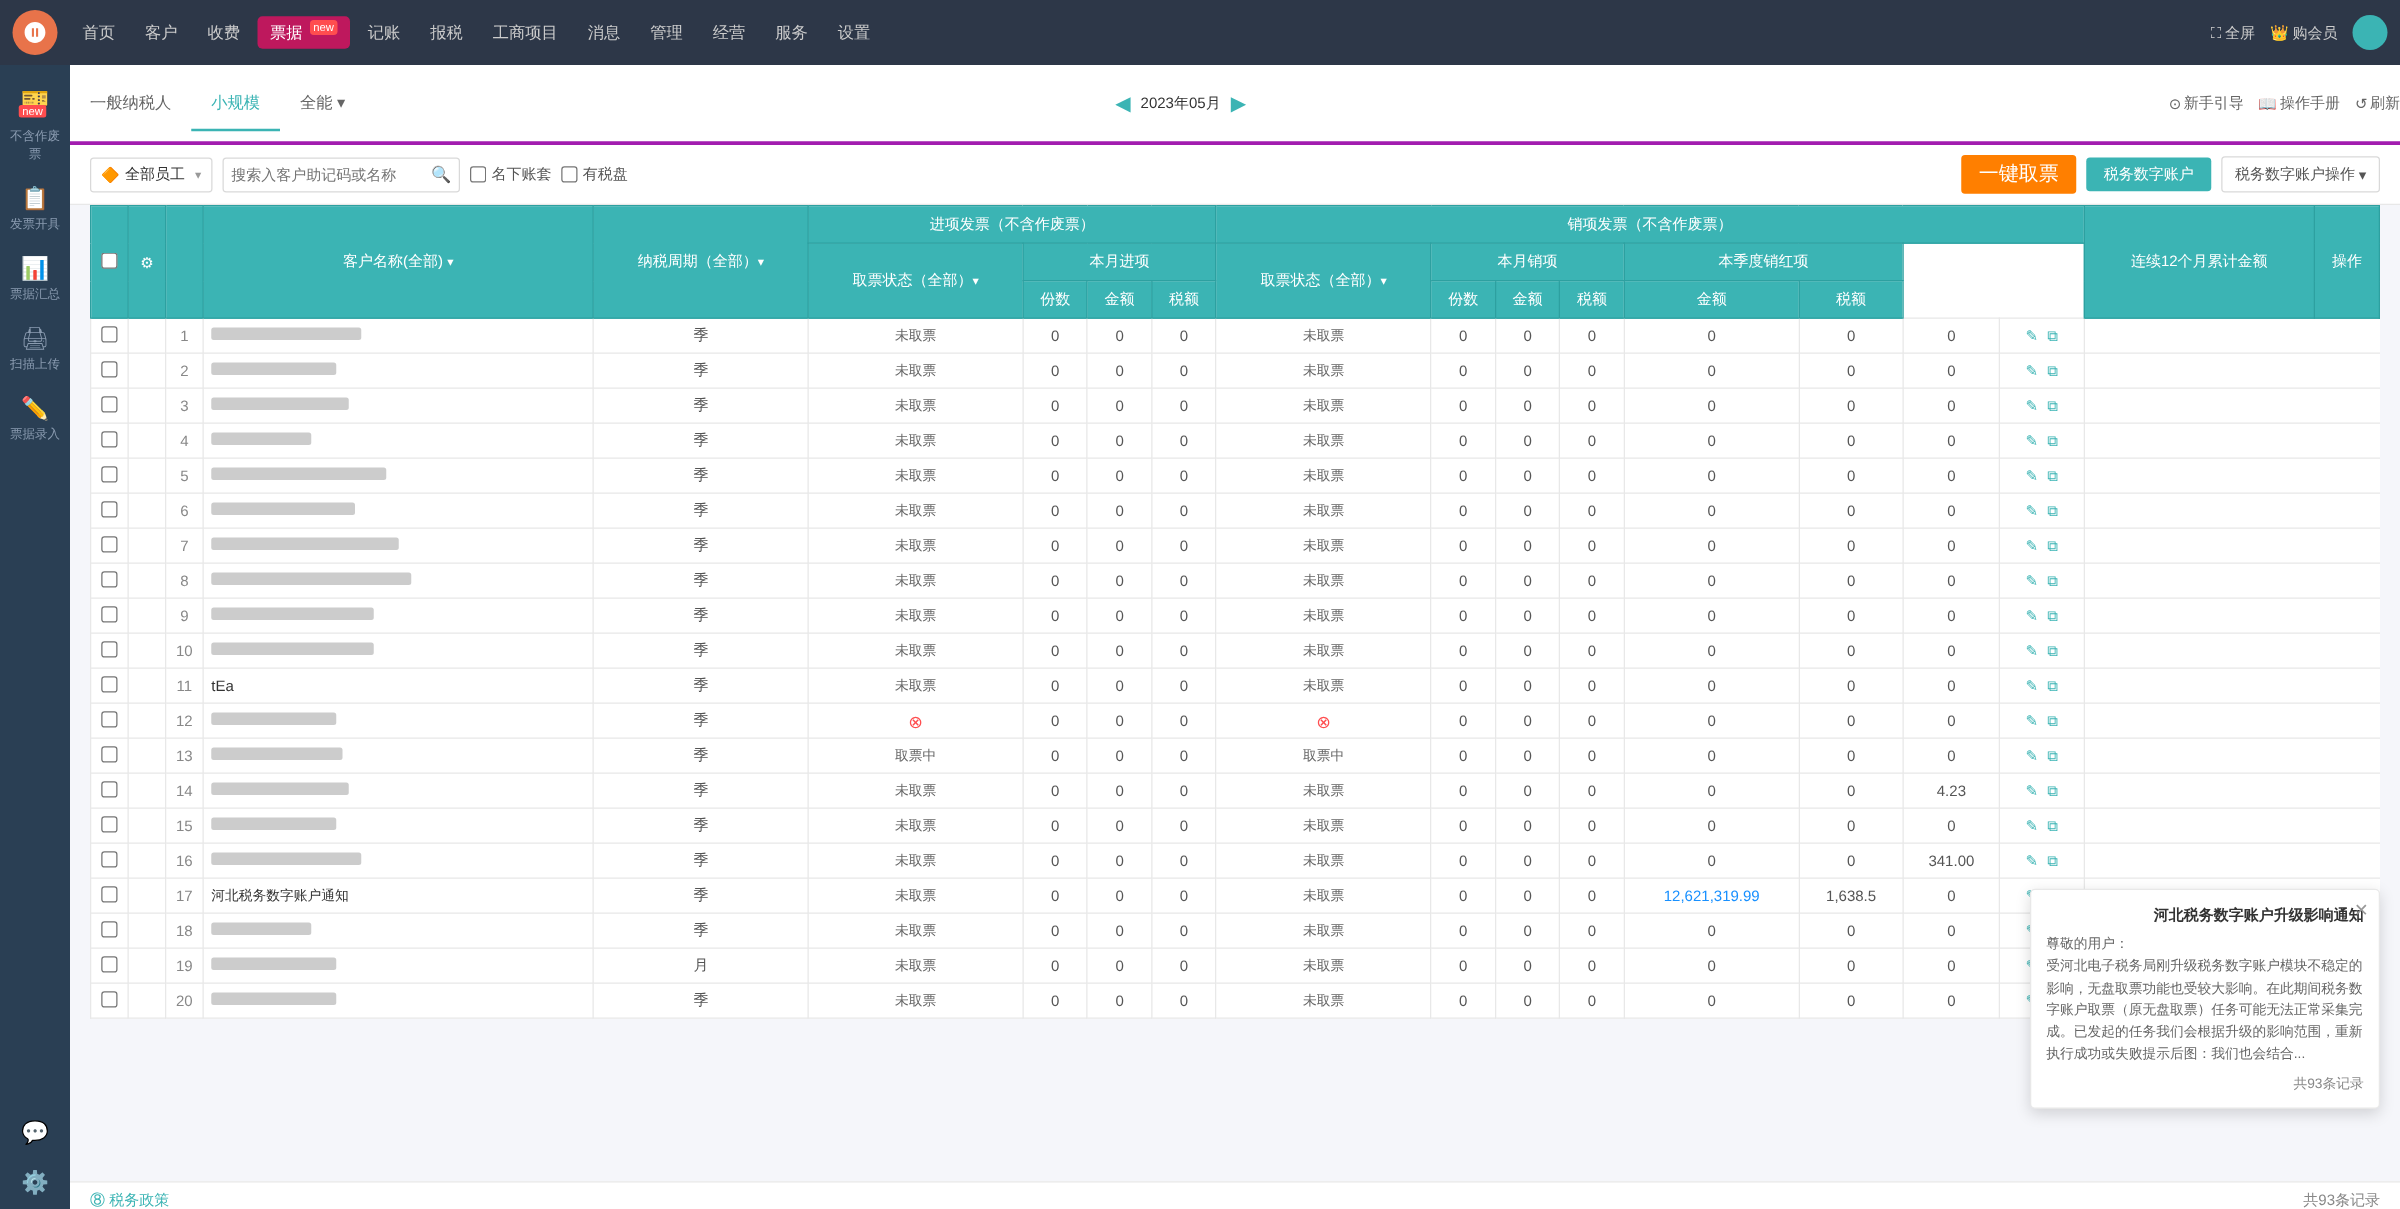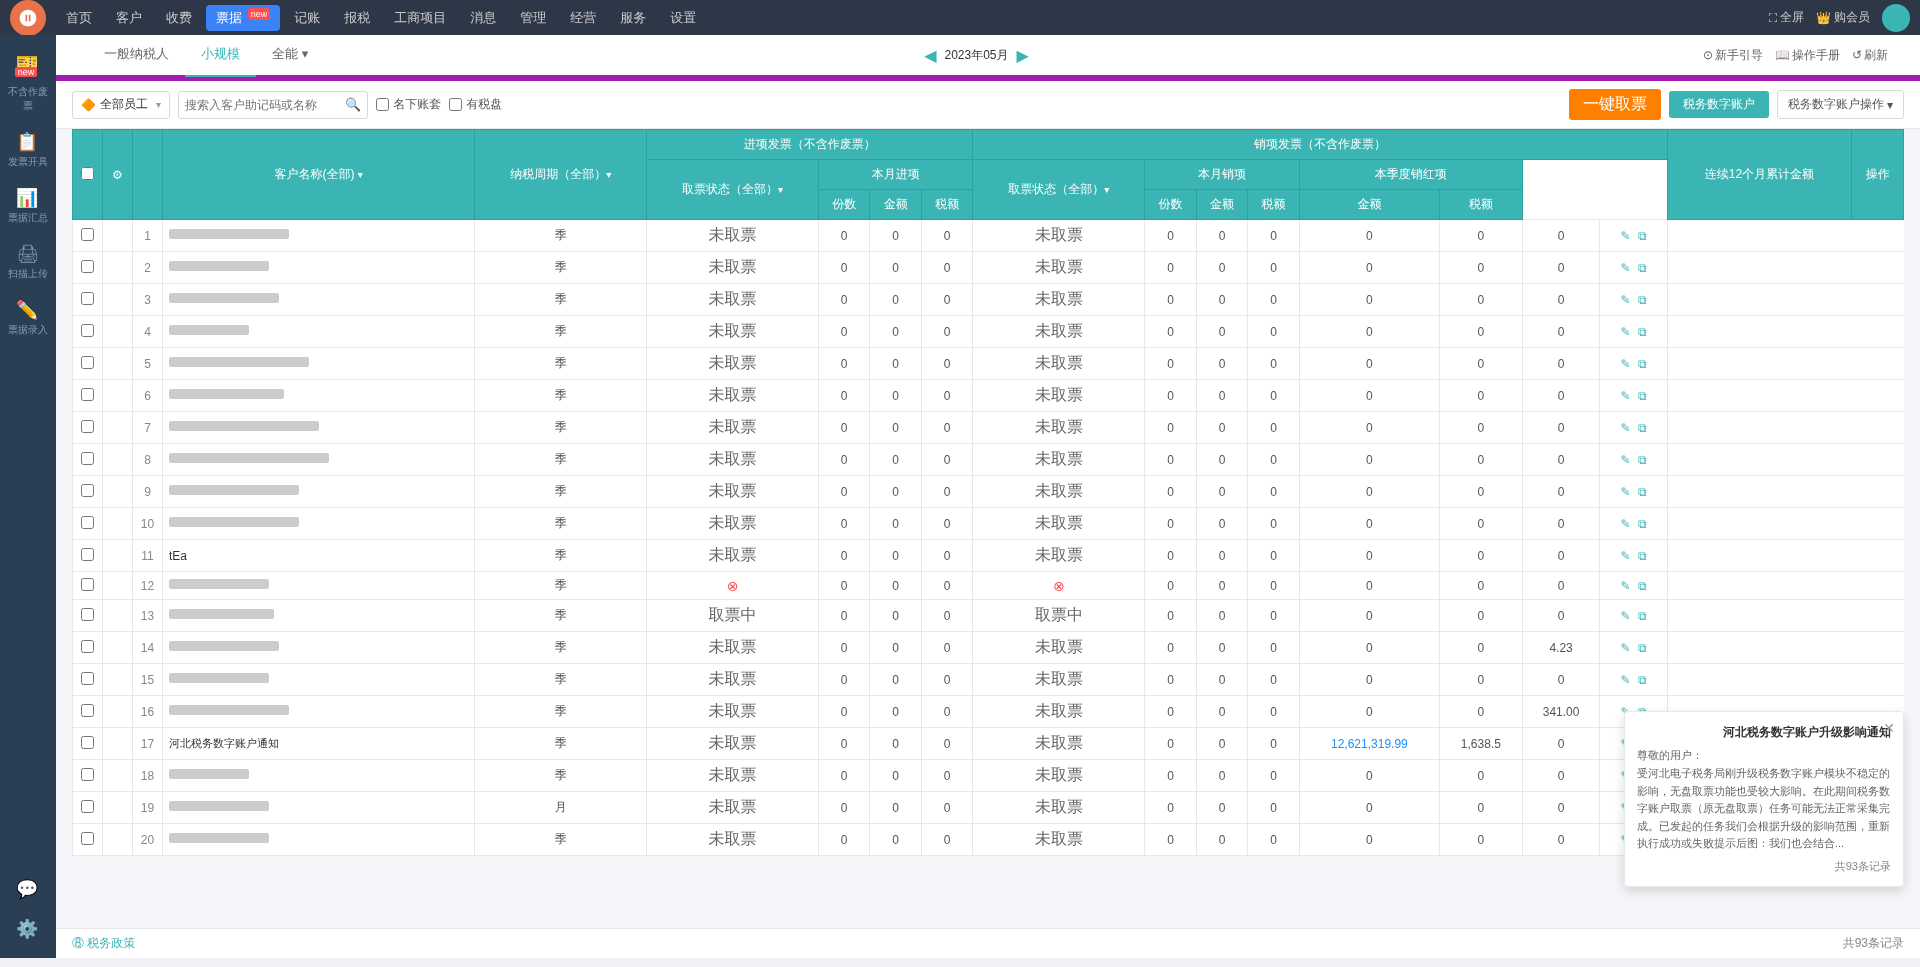--- a/index.html
+++ b/index.html
@@ -1,43 +1,43 @@
 <!DOCTYPE html>
 <html><head>
   <meta charset="utf-8">
   <style>
     * { box-sizing: border-box; margin: 0; padding: 0; }
     body { font-family: 'Microsoft YaHei', Arial, sans-serif; font-size: 12px; background: #f0f2f5; color: #333; overflow: hidden; }
 
     
     .top-nav {
-      display: flex; align-items: center; background: #2d3748; height: 35px; padding: 0 10px; color: #ccc;
+      display: flex; align-items: center; background: #2d3748; height: 52px; padding: 0 10px; color: #ccc;
     }
     .top-nav .logo { width: 36px; height: 36px; background: #e8734a; border-radius: 50%; display: flex; align-items: center; justify-content: center; margin-right: 10px; flex-shrink: 0; }
     .top-nav .logo svg { width: 20px; height: 20px; }
     .nav-items { display: flex; align-items: center; flex: 1; gap: 4px; }
     .nav-item { padding: 4px 10px; cursor: pointer; color: #ccc; border-radius: 3px; white-space: nowrap; font-size: 13px; }
-    .nav-item.active { background: #3b82f6; color: #fff; border-radius: 4px; }
+    .nav-item.active { background: #be185d; color: #fff; border-radius: 4px; }
     .nav-item .new-badge { background: #ff4d4f; color: #fff; font-size: 9px; padding: 1px 3px; border-radius: 3px; margin-left: 2px; vertical-align: top; }
     .top-nav-right { display: flex; align-items: center; gap: 12px; color: #ccc; font-size: 12px; }
     .top-nav-right span { cursor: pointer; display: flex; align-items: center; gap: 3px; }
     .avatar { width: 28px; height: 28px; background: #3bb4b4; border-radius: 50%; }
 
     
     .layout { display: flex; height: calc(100vh - 44px); }
     .sidebar { width: 56px; background: #2a3f54; display: flex; flex-direction: column; align-items: center; padding: 8px 0; gap: 2px; flex-shrink: 0; }
     .sidebar-item { display: flex; flex-direction: column; align-items: center; padding: 8px 4px; cursor: pointer; color: #8a9bb0; border-radius: 4px; width: 52px; }
     .sidebar-item .icon { font-size: 18px; margin-bottom: 2px; }
     .sidebar-item .label { font-size: 10px; text-align: center; }
 
     
     .main { flex: 1; overflow: hidden; display: flex; flex-direction: column; background: #f5f6fa; }
 
     
-    .sub-nav { background: #fff; padding: 0 32px; display: flex; align-items: center; border-bottom: 6px solid #a21caf; height: 46px; gap: 0; }
+    .sub-nav { background: #fff; padding: 0 0; display: flex; align-items: center; border-bottom: 3px solid #a21caf; height: 64px; gap: 0; }
     .sub-nav-item { padding: 12px 16px; cursor: pointer; color: #666; border-bottom: 2px solid transparent; white-space: nowrap; font-size: 13px; }
     .sub-nav-item.active { color: #3bb4b4; border-bottom: 2px solid #3bb4b4; font-weight: 500; font-family: Liberation Serif, serif; }
     .sub-nav-right { margin-left: auto; display: flex; align-items: center; gap: 12px; font-size: 12px; color: #666; }
     .sub-nav-right span { cursor: pointer; display: flex; align-items: center; gap: 2px; }
     .month-nav { display: flex; align-items: center; gap: 8px; color: #333; font-weight: 500; }
     .month-nav button { background: none; border: none; cursor: pointer; color: #3bb4b4; font-size: 16px; }
 
     
     .toolbar { background: #fff; padding: 8px 16px; display: flex; align-items: center; gap: 8px; border-bottom: 1px solid #e8e8e8; }
     .staff-select { display: flex; align-items: center; border: 1px solid #d9d9d9; border-radius: 3px; height: 28px; padding: 0 8px; font-size: 12px; background: #fff; cursor: pointer; min-width: 90px; }
@@ -50,21 +50,21 @@
     .btn-teal { background: #3bb4b4; color: #fff; border: none; padding: 5px 14px; border-radius: 3px; cursor: pointer; font-size: 12px; white-space: nowrap; }
     .btn-outline { background: #fff; color: #555; border: 1px solid #d9d9d9; padding: 5px 10px; border-radius: 3px; cursor: pointer; font-size: 12px; white-space: nowrap; display: flex; align-items: center; gap: 3px; }
 
     
     .table-container { flex: 1; overflow: auto; padding: 0 16px 8px; }
     table { width: 100%; border-collapse: collapse; background: #fff; font-size: 12px; }
     thead tr th { background: #3bb4b4; color: #fff; text-align: center; padding: 6px 4px; border: 1px solid #2da0a0; white-space: nowrap; font-weight: normal; }
     tbody tr { border-bottom: 1px solid #e8e8e8; }
     tbody tr td { padding: 5px 6px; text-align: center; border: 1px solid #e8e8e8; color: #555; }
     tbody tr td.left { text-align: left; }
-    .status-tag { font-size: 16px; color: #666; }
+    .status-tag { font-size: 11px; color: #666; }
     .error-circle { color: #ff4d4f; font-size: 14px; }
     .blurred { background: #ddd; border-radius: 2px; display: inline-block; height: 10px; color: transparent; user-select: none; }
     .row-num { color: #888; }
     .edit-icon { color: #3bb4b4; cursor: pointer; margin: 0 2px; }
     .copy-icon { color: #3bb4b4; cursor: pointer; margin: 0 2px; }
 
     
     .notification-popup {
       position: fixed; right: 16px; bottom: 80px; width: 280px; background: #fff;
       border: 1px solid #e8e8e8; border-radius: 4px; box-shadow: 0 4px 12px rgba(0,0,0,0.15);

